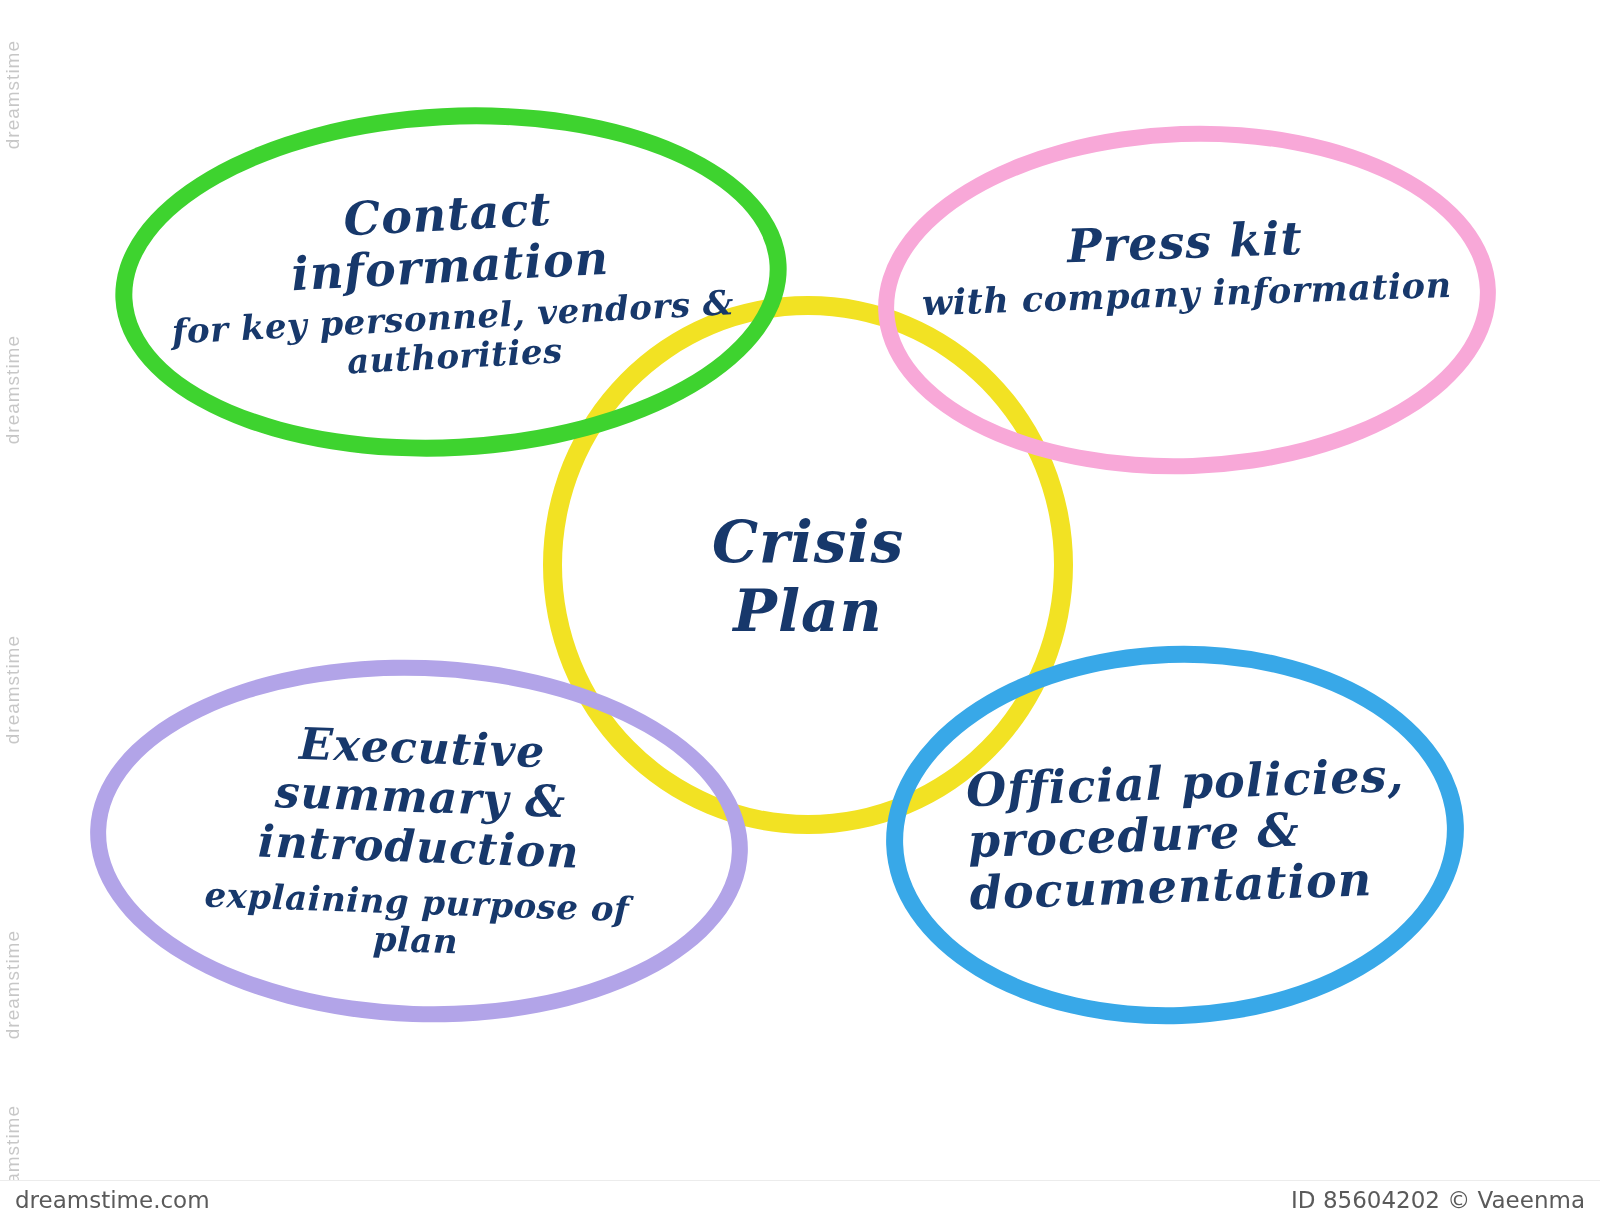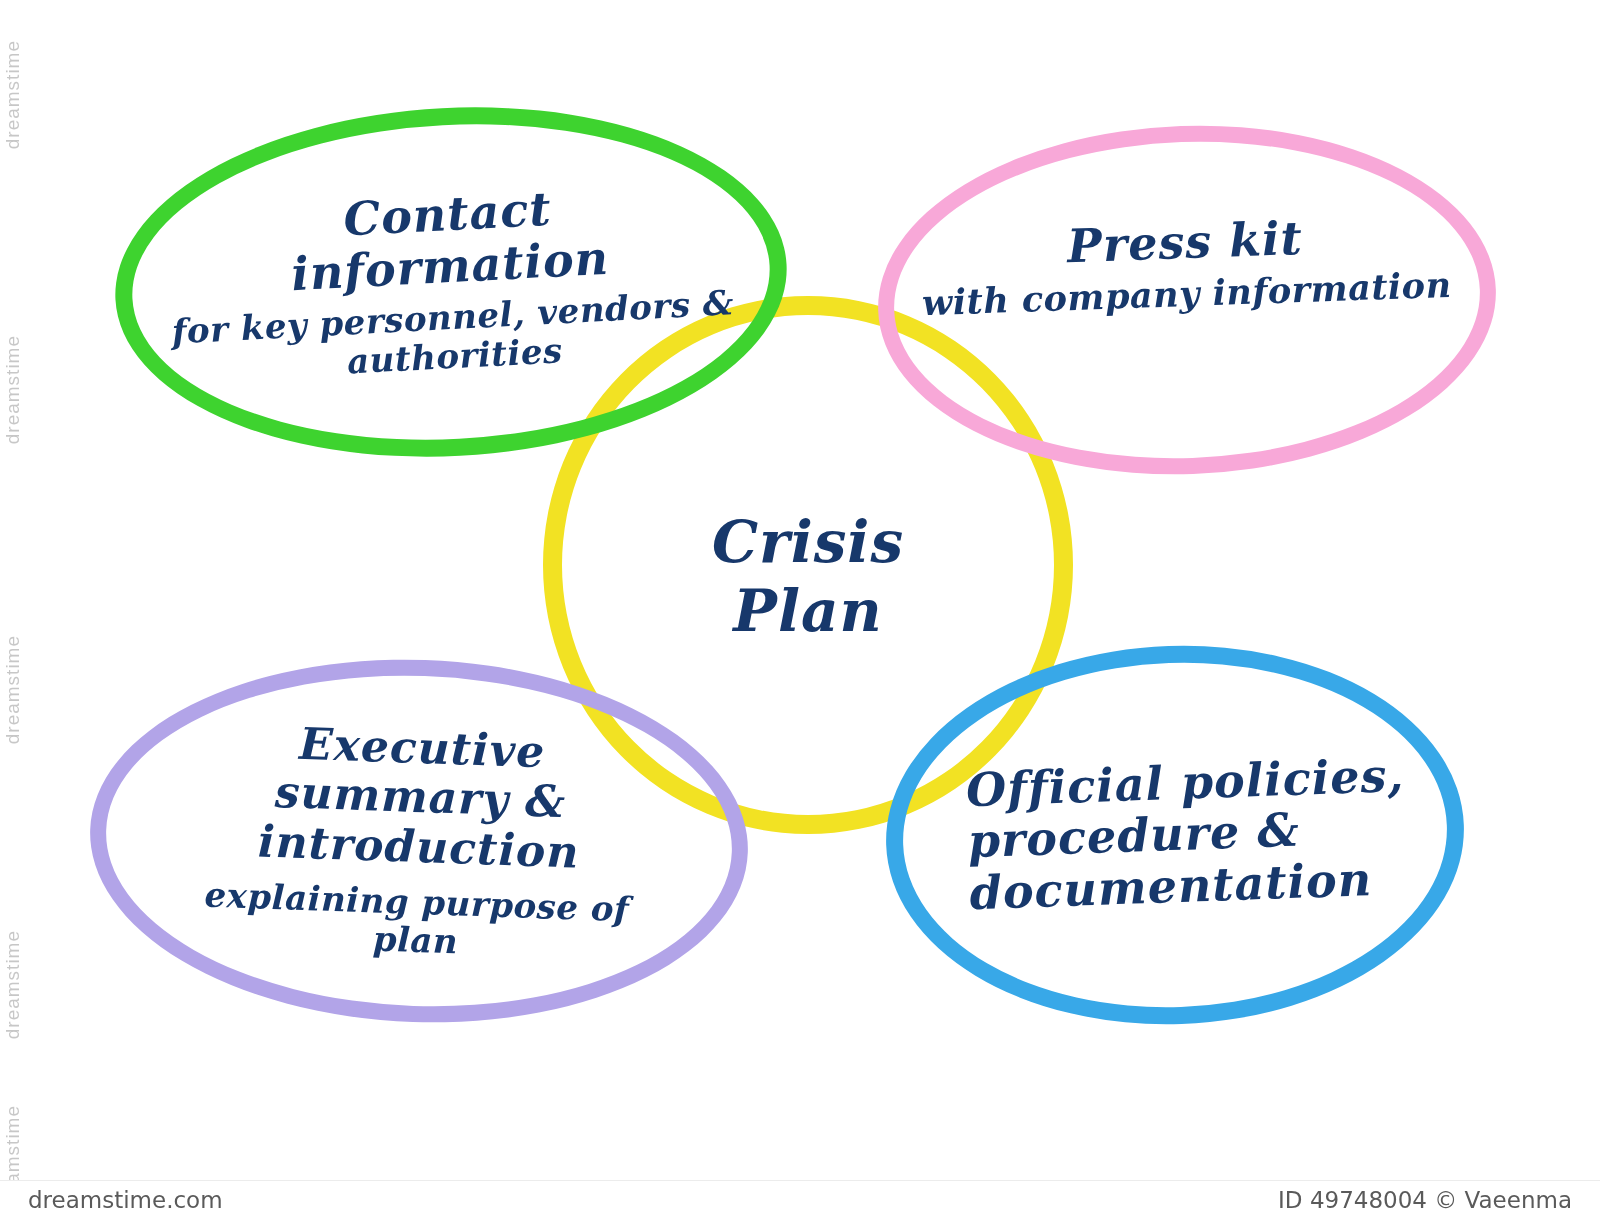--- a/index.html
+++ b/index.html
@@ -97,21 +97,21 @@
   .wm-1{top:40px;} .wm-2{top:335px;} .wm-3{top:635px;} .wm-4{top:930px;} .wm-5{top:1105px;}
   .bottom-bar{
     position:absolute;
     left:0;right:0;bottom:0;
     height:39px;
     background:#ffffff;
     border-top:1px solid #ececec;
     display:flex;
     align-items:center;
     justify-content:space-between;
-    padding:0 28px;
+    padding:0 15px;
     box-sizing:border-box;
     font-family:"DejaVu Sans", sans-serif;
     font-size:23px;
     color:#5a5a5a;
     z-index:7;
   }
 </style>
 </head>
 <body>
 
@@ -173,16 +173,16 @@
   </div>
 
   <span class="wm-vertical wm-1">dreamstime</span>
   <span class="wm-vertical wm-2">dreamstime</span>
   <span class="wm-vertical wm-3">dreamstime</span>
   <span class="wm-vertical wm-4">dreamstime</span>
   <span class="wm-vertical wm-5">dreamstime</span>
 
   <div class="bottom-bar">
     <span>dreamstime.com</span>
-    <span>ID 49748004 © Vaeenma</span>
+    <span>ID 85604202 © Vaeenma</span>
   </div>
 
 </div>
 
 </body></html>

